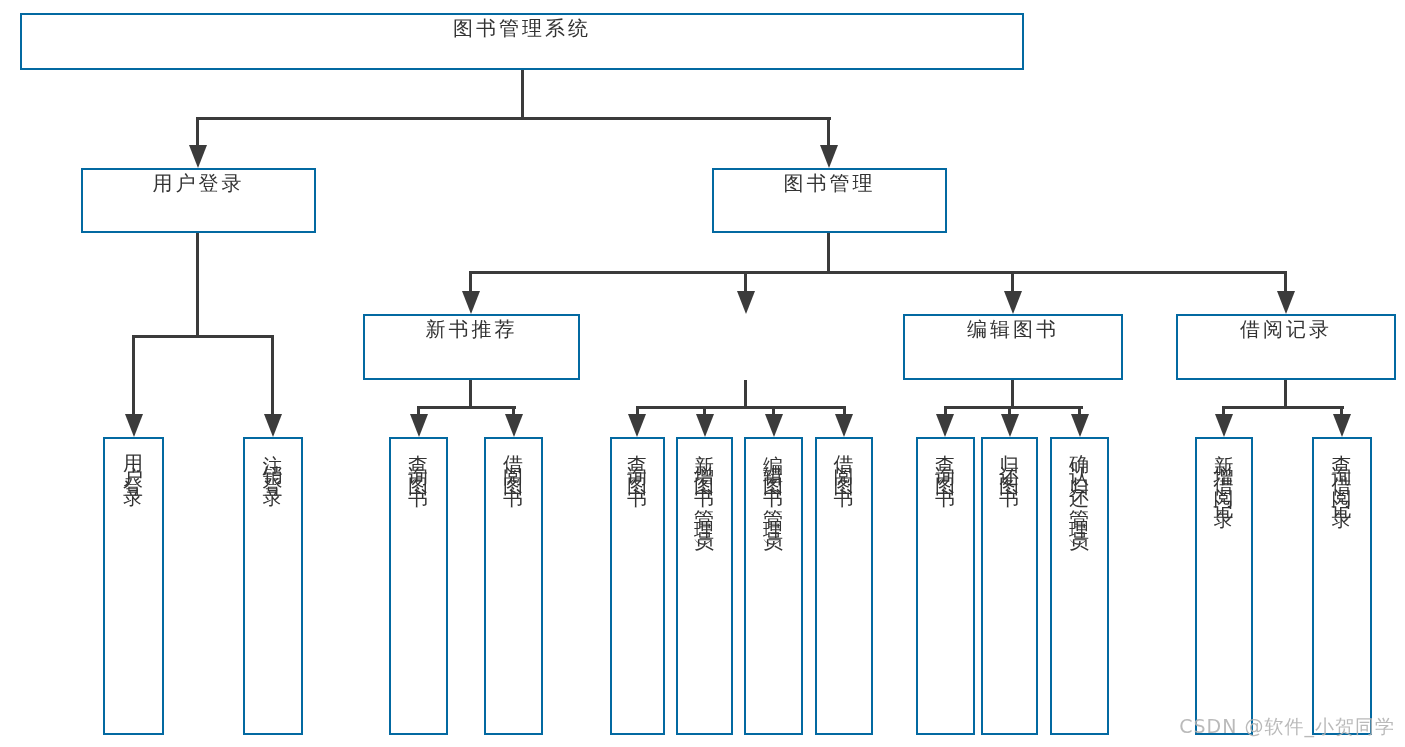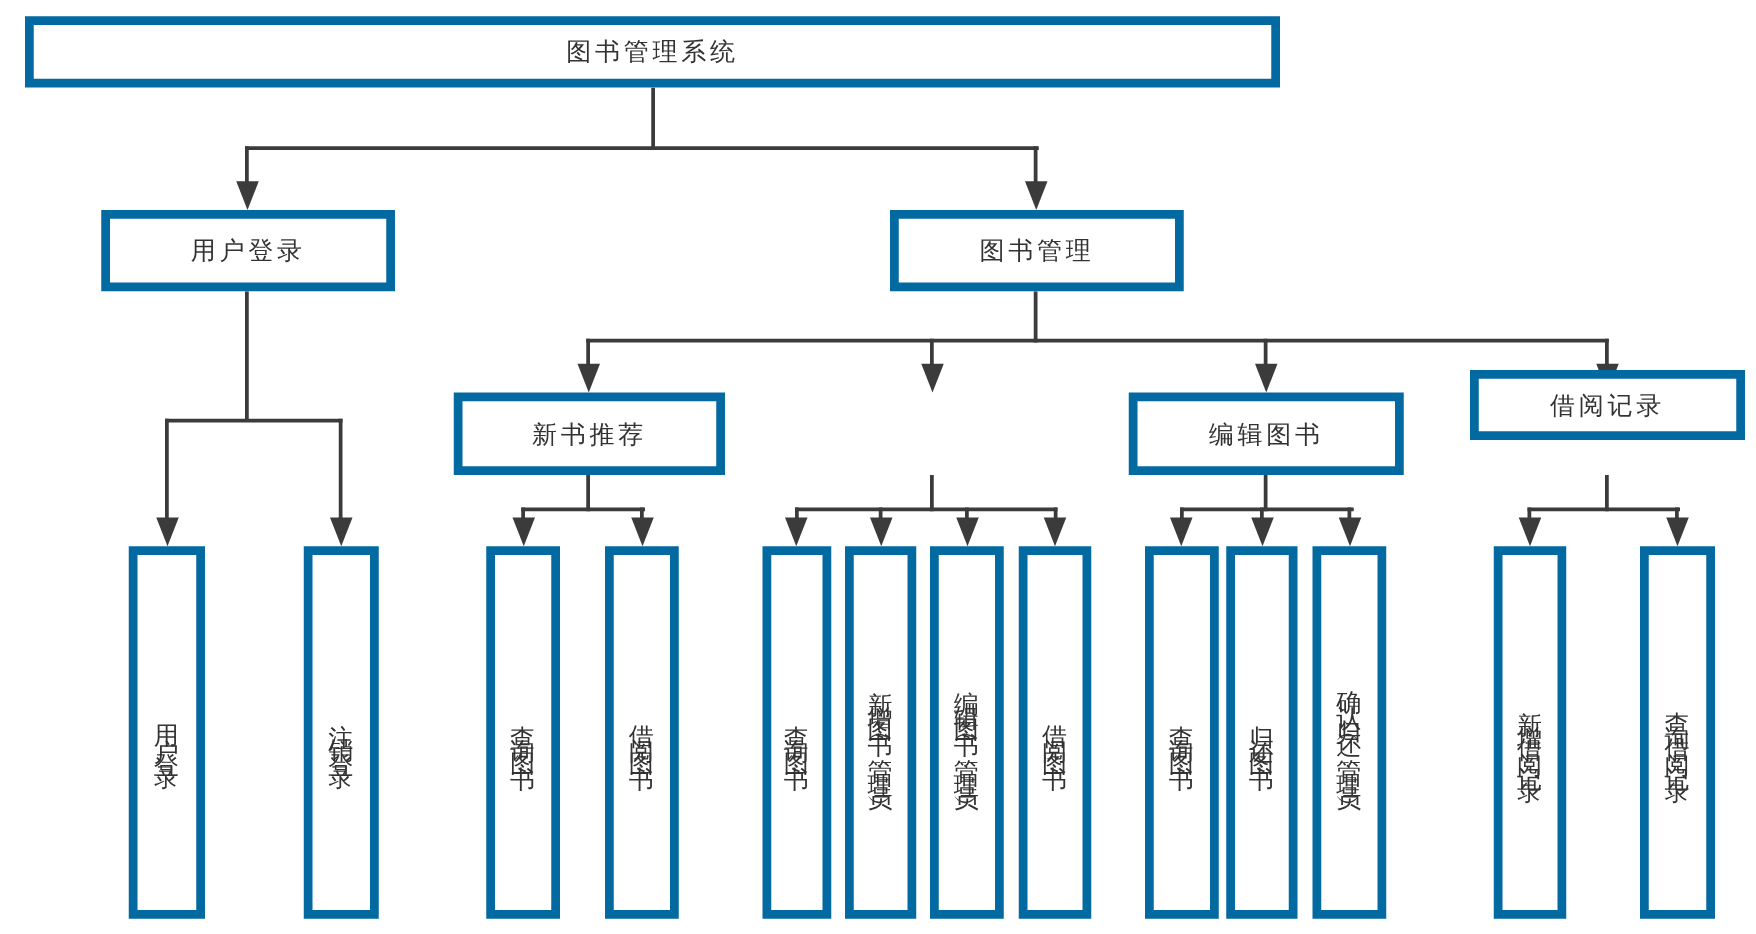--- a/index.html
+++ b/index.html
@@ -9,23 +9,22 @@
     width: 1405px;
     height: 747px;
     background: #ffffff;
     font-family: "DejaVu Sans", "Liberation Sans", sans-serif;
     color: #333333;
     overflow: hidden;
   }
   .node {
     position: absolute;
     background: #ffffff;
-    border: 7px solid #0369a1;
+    border: 2px solid #0369a1;
     display: flex;
-    align-items: center;
     justify-content: center;
   }
   .h-lbl {
     font-size: 20px;
     letter-spacing: 3px;
     color: #333333;
     white-space: nowrap;
   }
   .v-lbl {
     writing-mode: vertical-rl;
@@ -133,21 +132,21 @@
   <div class="node" style="left:712px;top:168px;width:235px;height:65px">
     <span class="h-lbl">图书管理</span>
   </div>
 
   <div class="node" style="left:363px;top:314px;width:217px;height:66px">
     <span class="h-lbl">新书推荐</span>
   </div>
   <div class="node" style="left:903px;top:314px;width:220px;height:66px">
     <span class="h-lbl">编辑图书</span>
   </div>
-  <div class="node" style="left:1176px;top:296px;width:220px;height:56px">
+  <div class="node" style="left:1176px;top:314px;width:220px;height:66px">
     <span class="h-lbl">借阅记录</span>
   </div>
 
   <div class="node" style="left:103px;top:437px;width:61px;height:298px">
     <span class="v-lbl">用户登录</span>
   </div>
   <div class="node" style="left:243px;top:437px;width:60px;height:298px">
     <span class="v-lbl">注销登录</span>
   </div>
 
@@ -181,14 +180,15 @@
     <span class="v-lbl">确认归还（管理员）</span>
   </div>
 
   <div class="node" style="left:1195px;top:437px;width:58px;height:298px">
     <span class="v-lbl">新增借阅记录</span>
   </div>
   <div class="node" style="left:1312px;top:437px;width:60px;height:298px">
     <span class="v-lbl">查询借阅记录</span>
   </div>
 
+  <div class="watermark">CSDN @软件_小贺同学</div>
 
 </div>
 
 </body></html>

